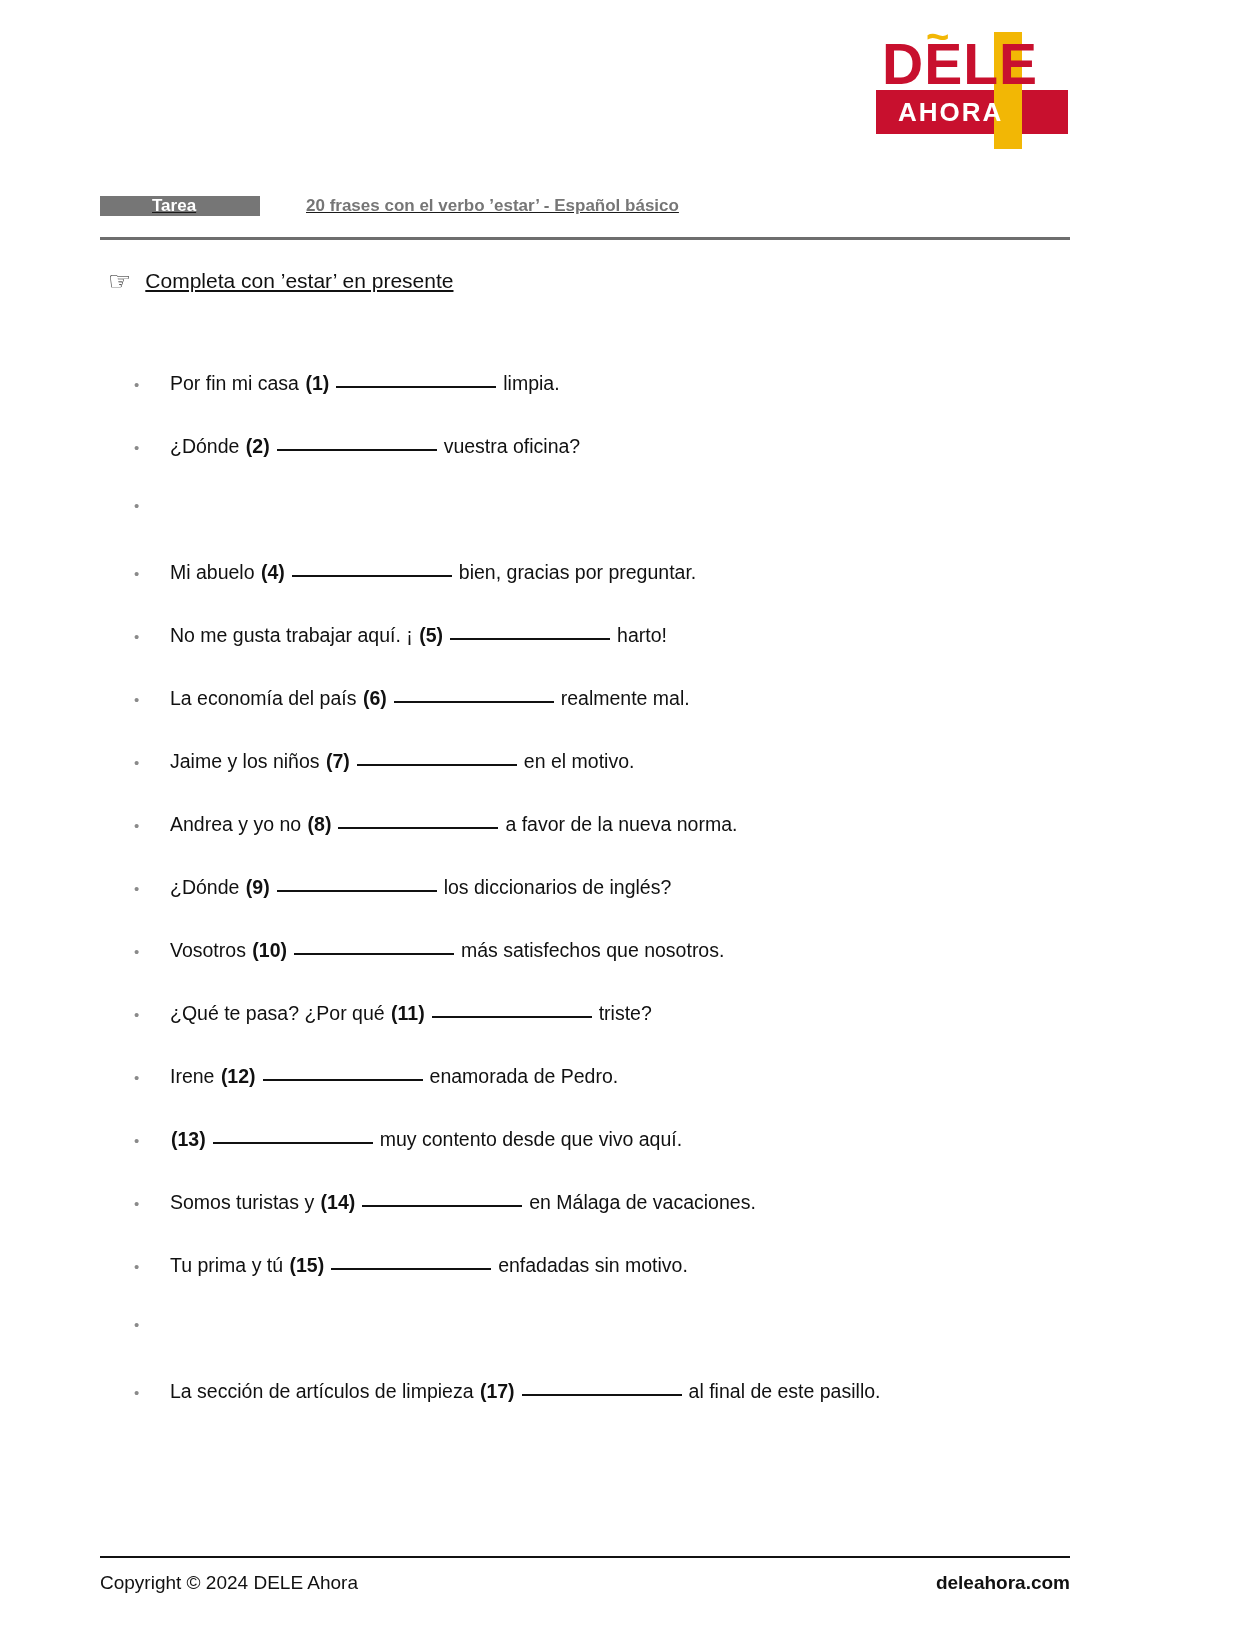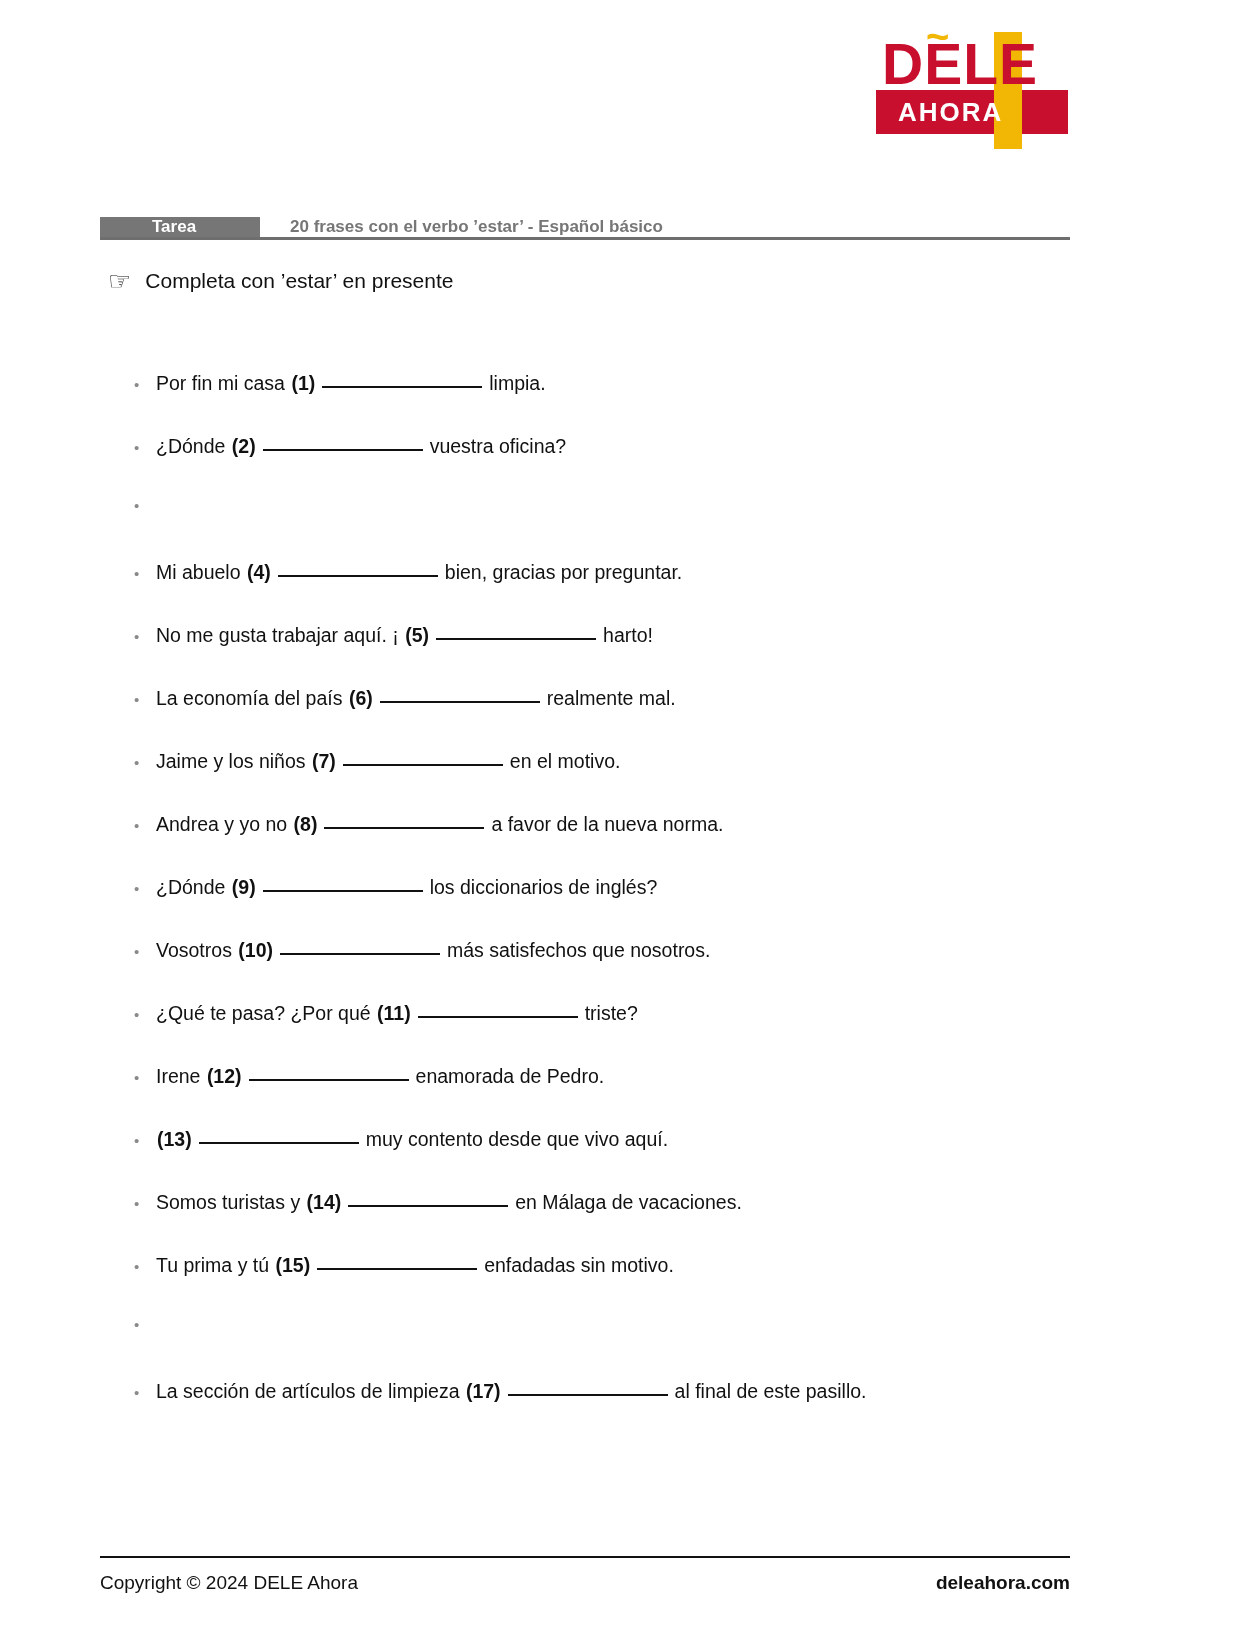--- a/index.html
+++ b/index.html
@@ -89,60 +89,63 @@
   }
 
   
   .task-header {
     position: absolute;
     left: 100px;
     top: 196px;
     width: 970px;
     height: 44px;
     display: flex;
-    align-items: flex-end;
+    align-items: flex-start;
     border-bottom: 3px solid #6E6E6E;
+    text-decoration: underline;
   }
   .task-tag {
     width: 160px;
     background: #767676;
     color: #ffffff;
     font-size: 17px;
     font-weight: bold;
     display: flex;
     align-items: center;
     padding-left: 52px;
   }
   .task-title {
     flex: 1;
     display: flex;
     align-items: center;
     padding-left: 30px;
     font-size: 17px;
     font-weight: bold;
     color: #767676;
+    margin-left: 16px;
   }
 
   
   .instruction {
     position: absolute;
     left: 108px;
     top: 268px;
     display: flex;
     align-items: center;
     gap: 14px;
   }
   .hand-icon {
     font-size: 26px;
     line-height: 26px;
     color: #111;
   }
   .instruction-text {
     font-size: 21px;
     color: #111;
+    text-decoration: underline;
   }
 
   
   .exercise-list {
     position: absolute;
     left: 134px;
     top: 372px;
     width: 1000px;
   }
   .exercise-item {
@@ -155,20 +158,21 @@
   }
   .bullet {
     color: #8a8a8a;
     font-size: 15px;
     line-height: 1;
     width: 22px;
     flex: 0 0 22px;
   }
   .ex-text {
     display: inline;
+    margin-left: 14px;
   }
   .ex-pre { }
   .ex-num {
     font-weight: bold;
     padding-left: 1px;
   }
   .blank {
     display: inline-block;
     width: 160px;
     border-bottom: 2px solid #111;

